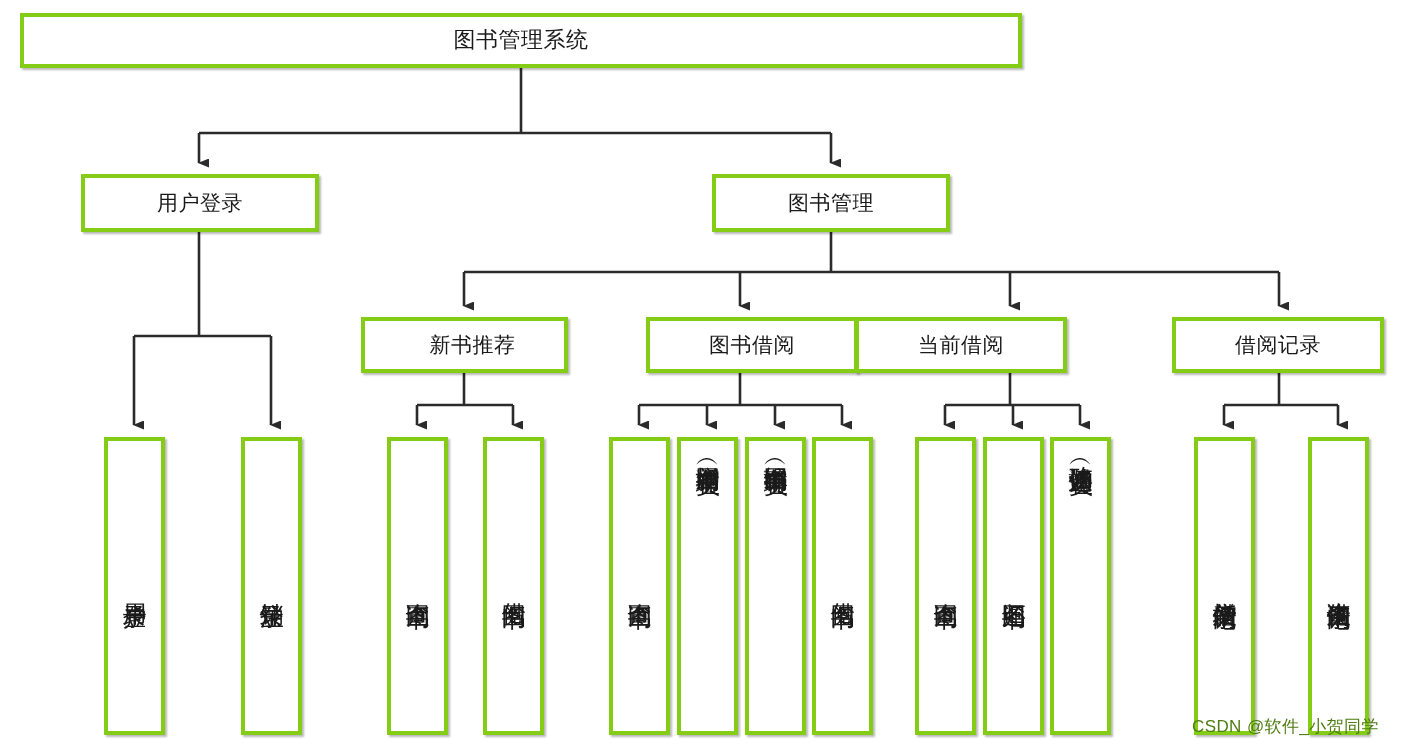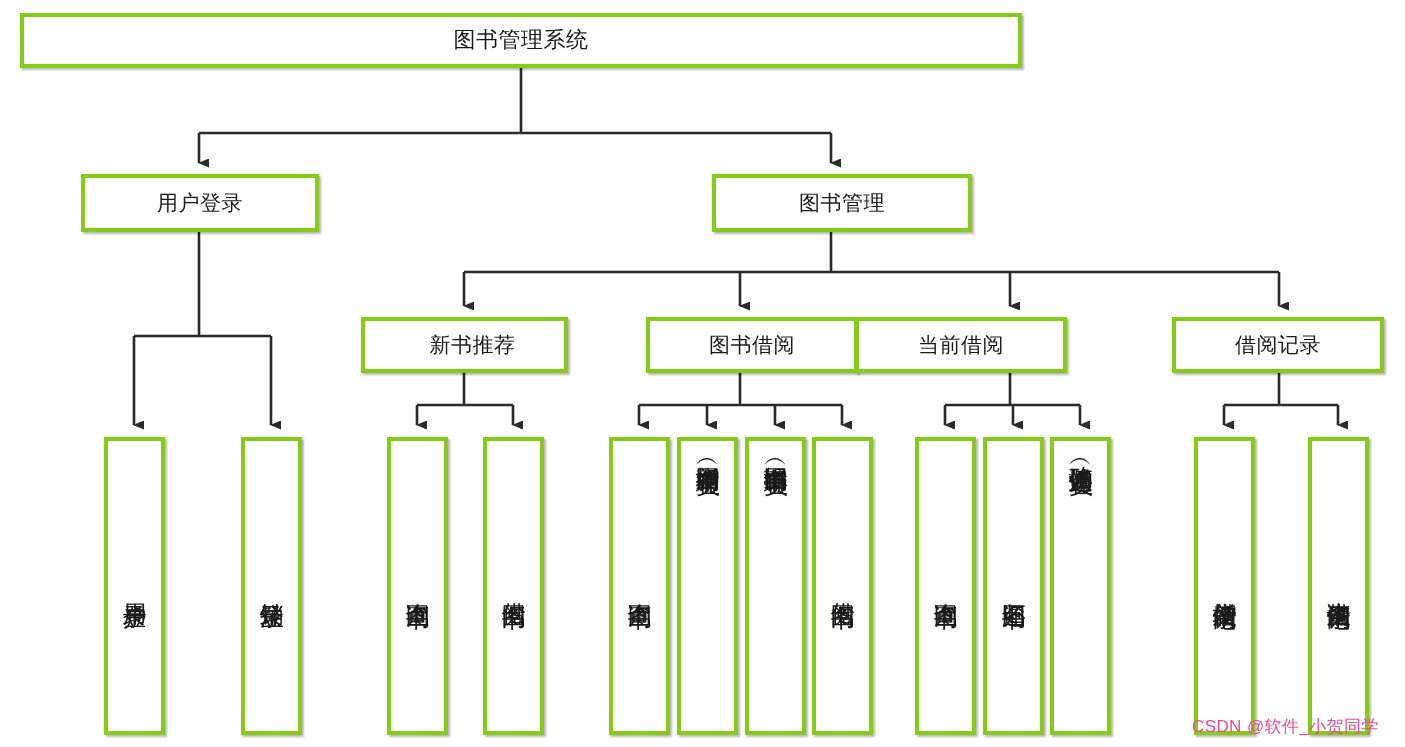--- a/index.html
+++ b/index.html
@@ -56,21 +56,21 @@
     letter-spacing: 1px;
     white-space: nowrap;
   }
   .node-v.vcenter {
     align-items: center;
     padding-top: 0;
   }
   #root-node .label { font-size: 22px; }
   .watermark {
     position: absolute;
-    color: #ec4899;
+    color: #4d7c0f;
     font-size: 17px;
     white-space: nowrap;
     letter-spacing: 0.4px;
   }
 </style>
 </head>
 <body>
 
 <div id="canvas">
 
@@ -127,21 +127,21 @@
     </g>
   </svg>
 
   <div class="node node-h" id="root-node" style="left:20px; top:13px; width:1002px; height:55px;">
     <span class="label">图书管理系统</span>
   </div>
 
   <div class="node node-h" style="left:81px; top:174px; width:238px; height:58px;">
     <span class="label">用户登录</span>
   </div>
-  <div class="node node-h" style="left:712px; top:174px; width:260px; height:58px;">
+  <div class="node node-h" style="left:712px; top:174px; width:238px; height:58px;">
     <span class="label">图书管理</span>
   </div>
 
   <div class="node node-h" style="left:361px; top:317px; width:207px; height:56px;padding-left:16px;">
     <span class="label">新书推荐</span>
   </div>
   <div class="node node-h" style="left:633px; top:317px; width:212px; height:56px;margin-left:13px;">
     <span class="label">图书借阅</span>
   </div>
   <div class="node node-h" style="left:855px; top:317px; width:212px; height:56px;">

